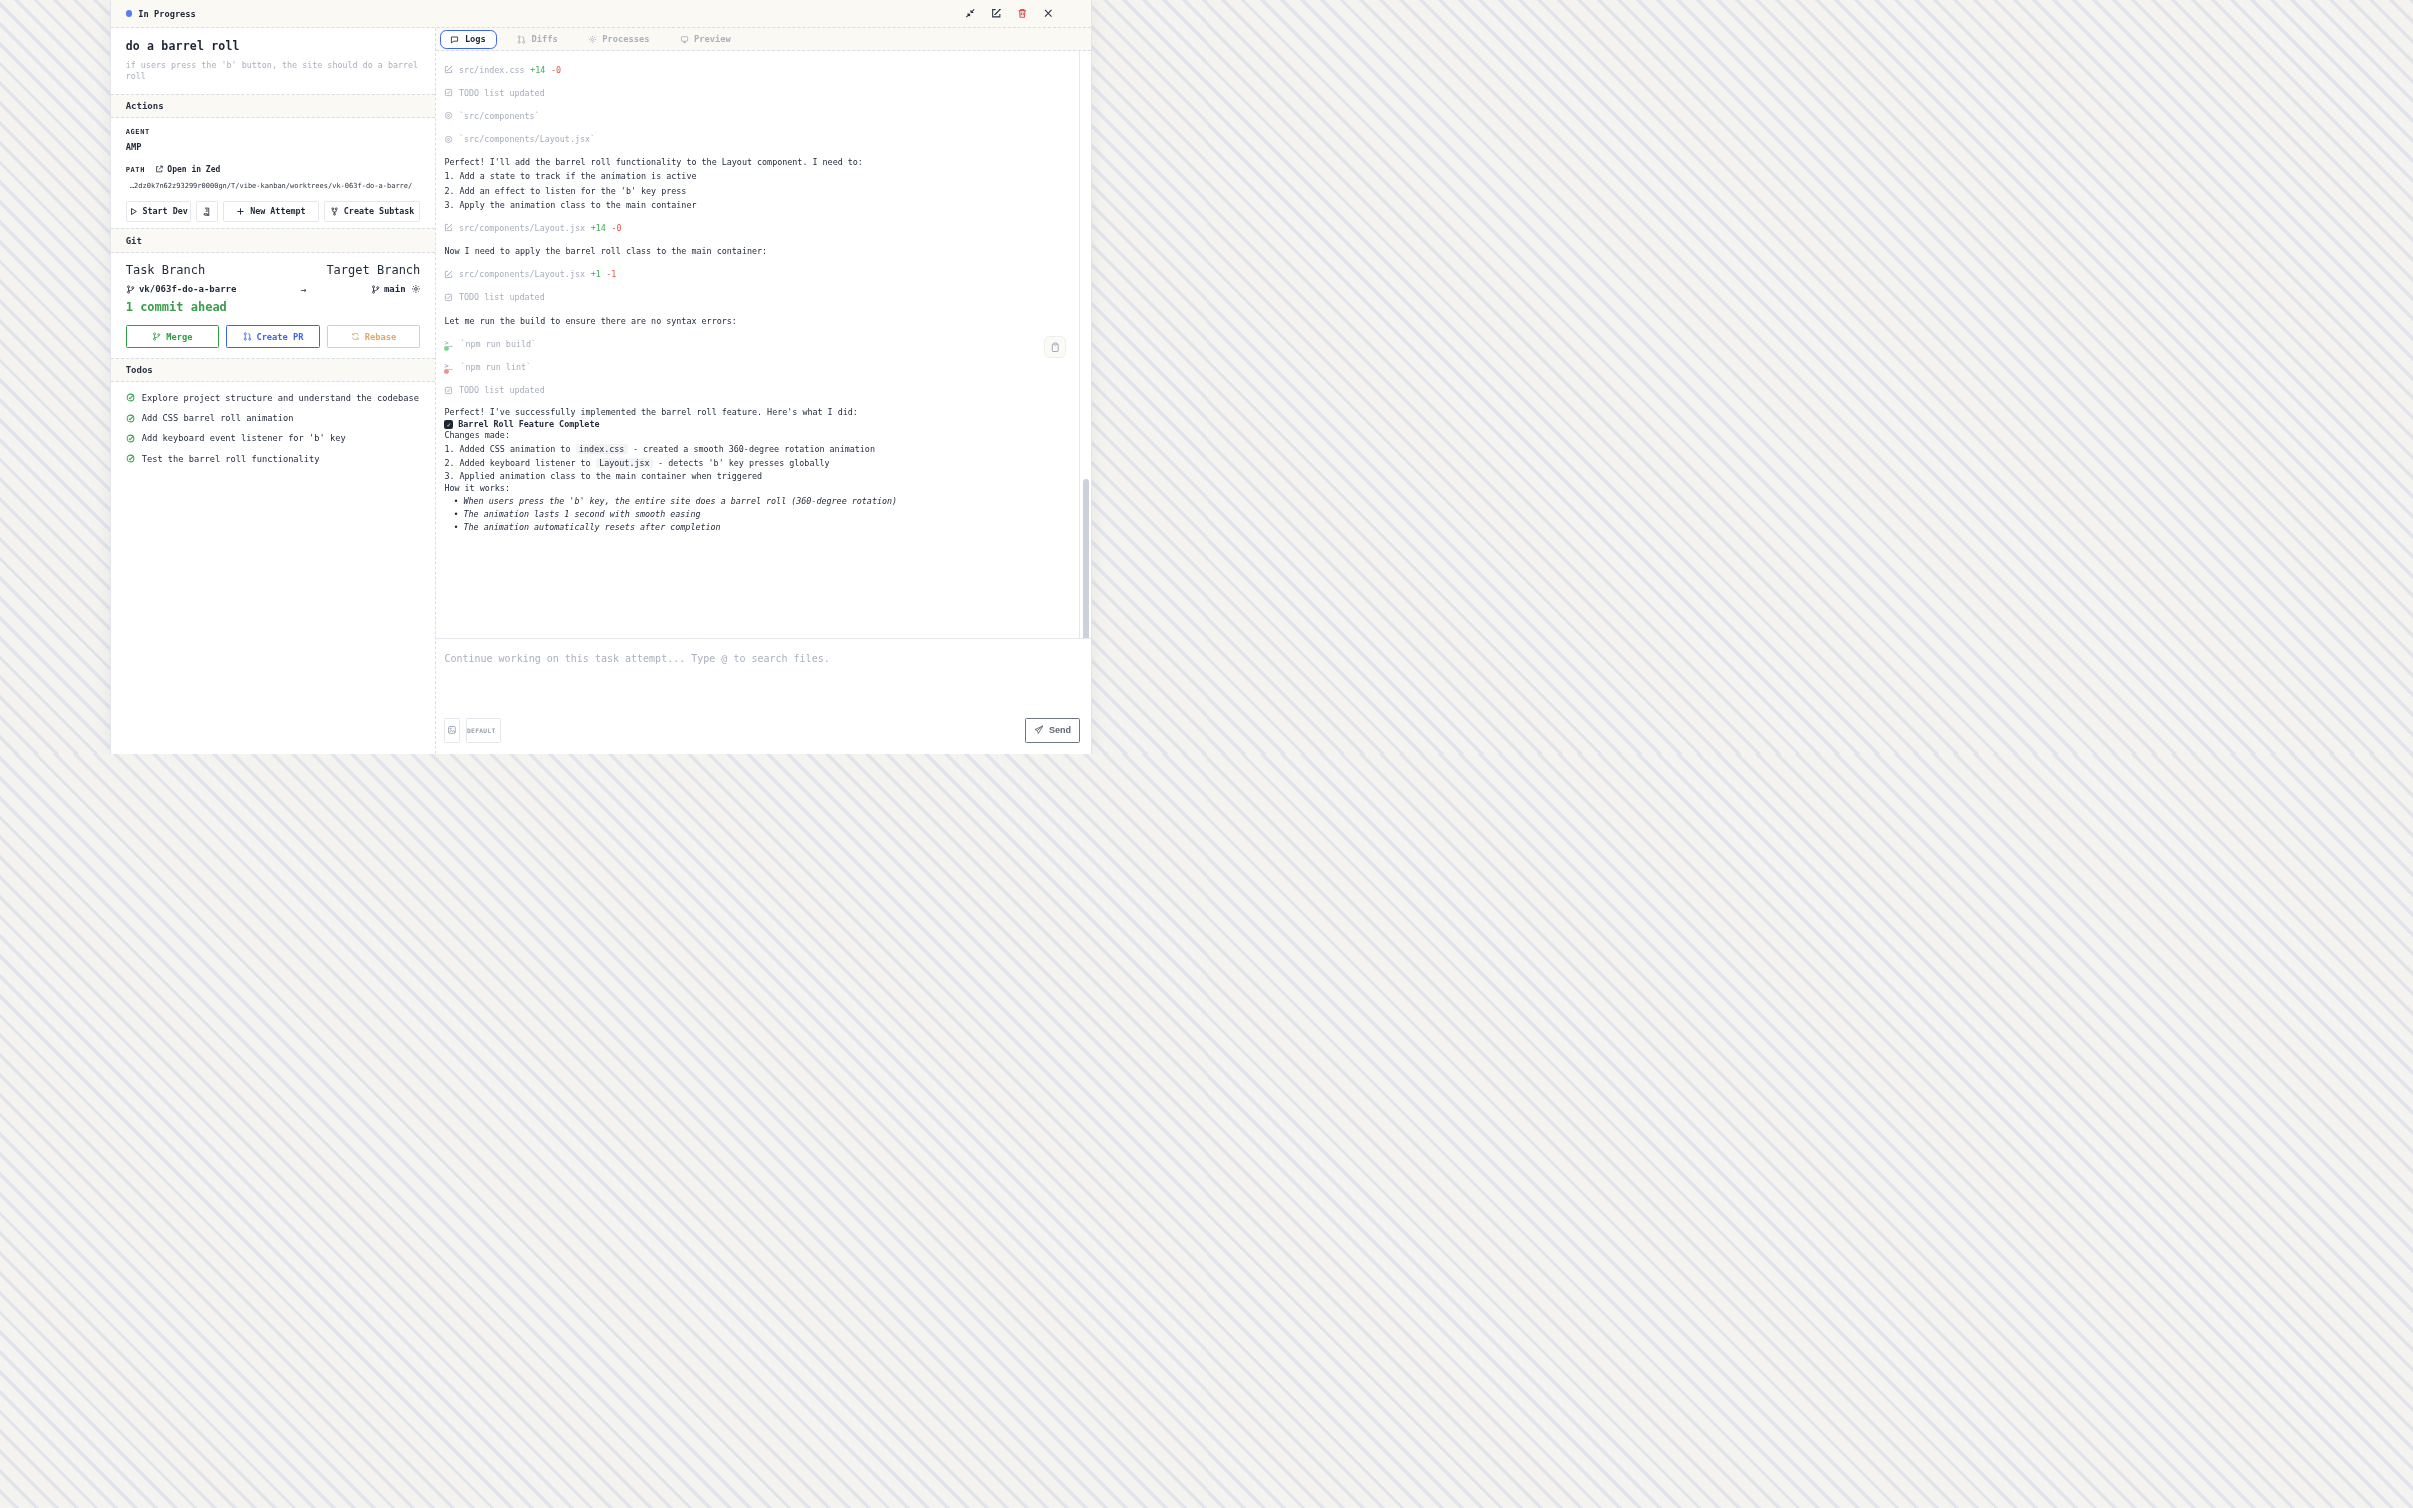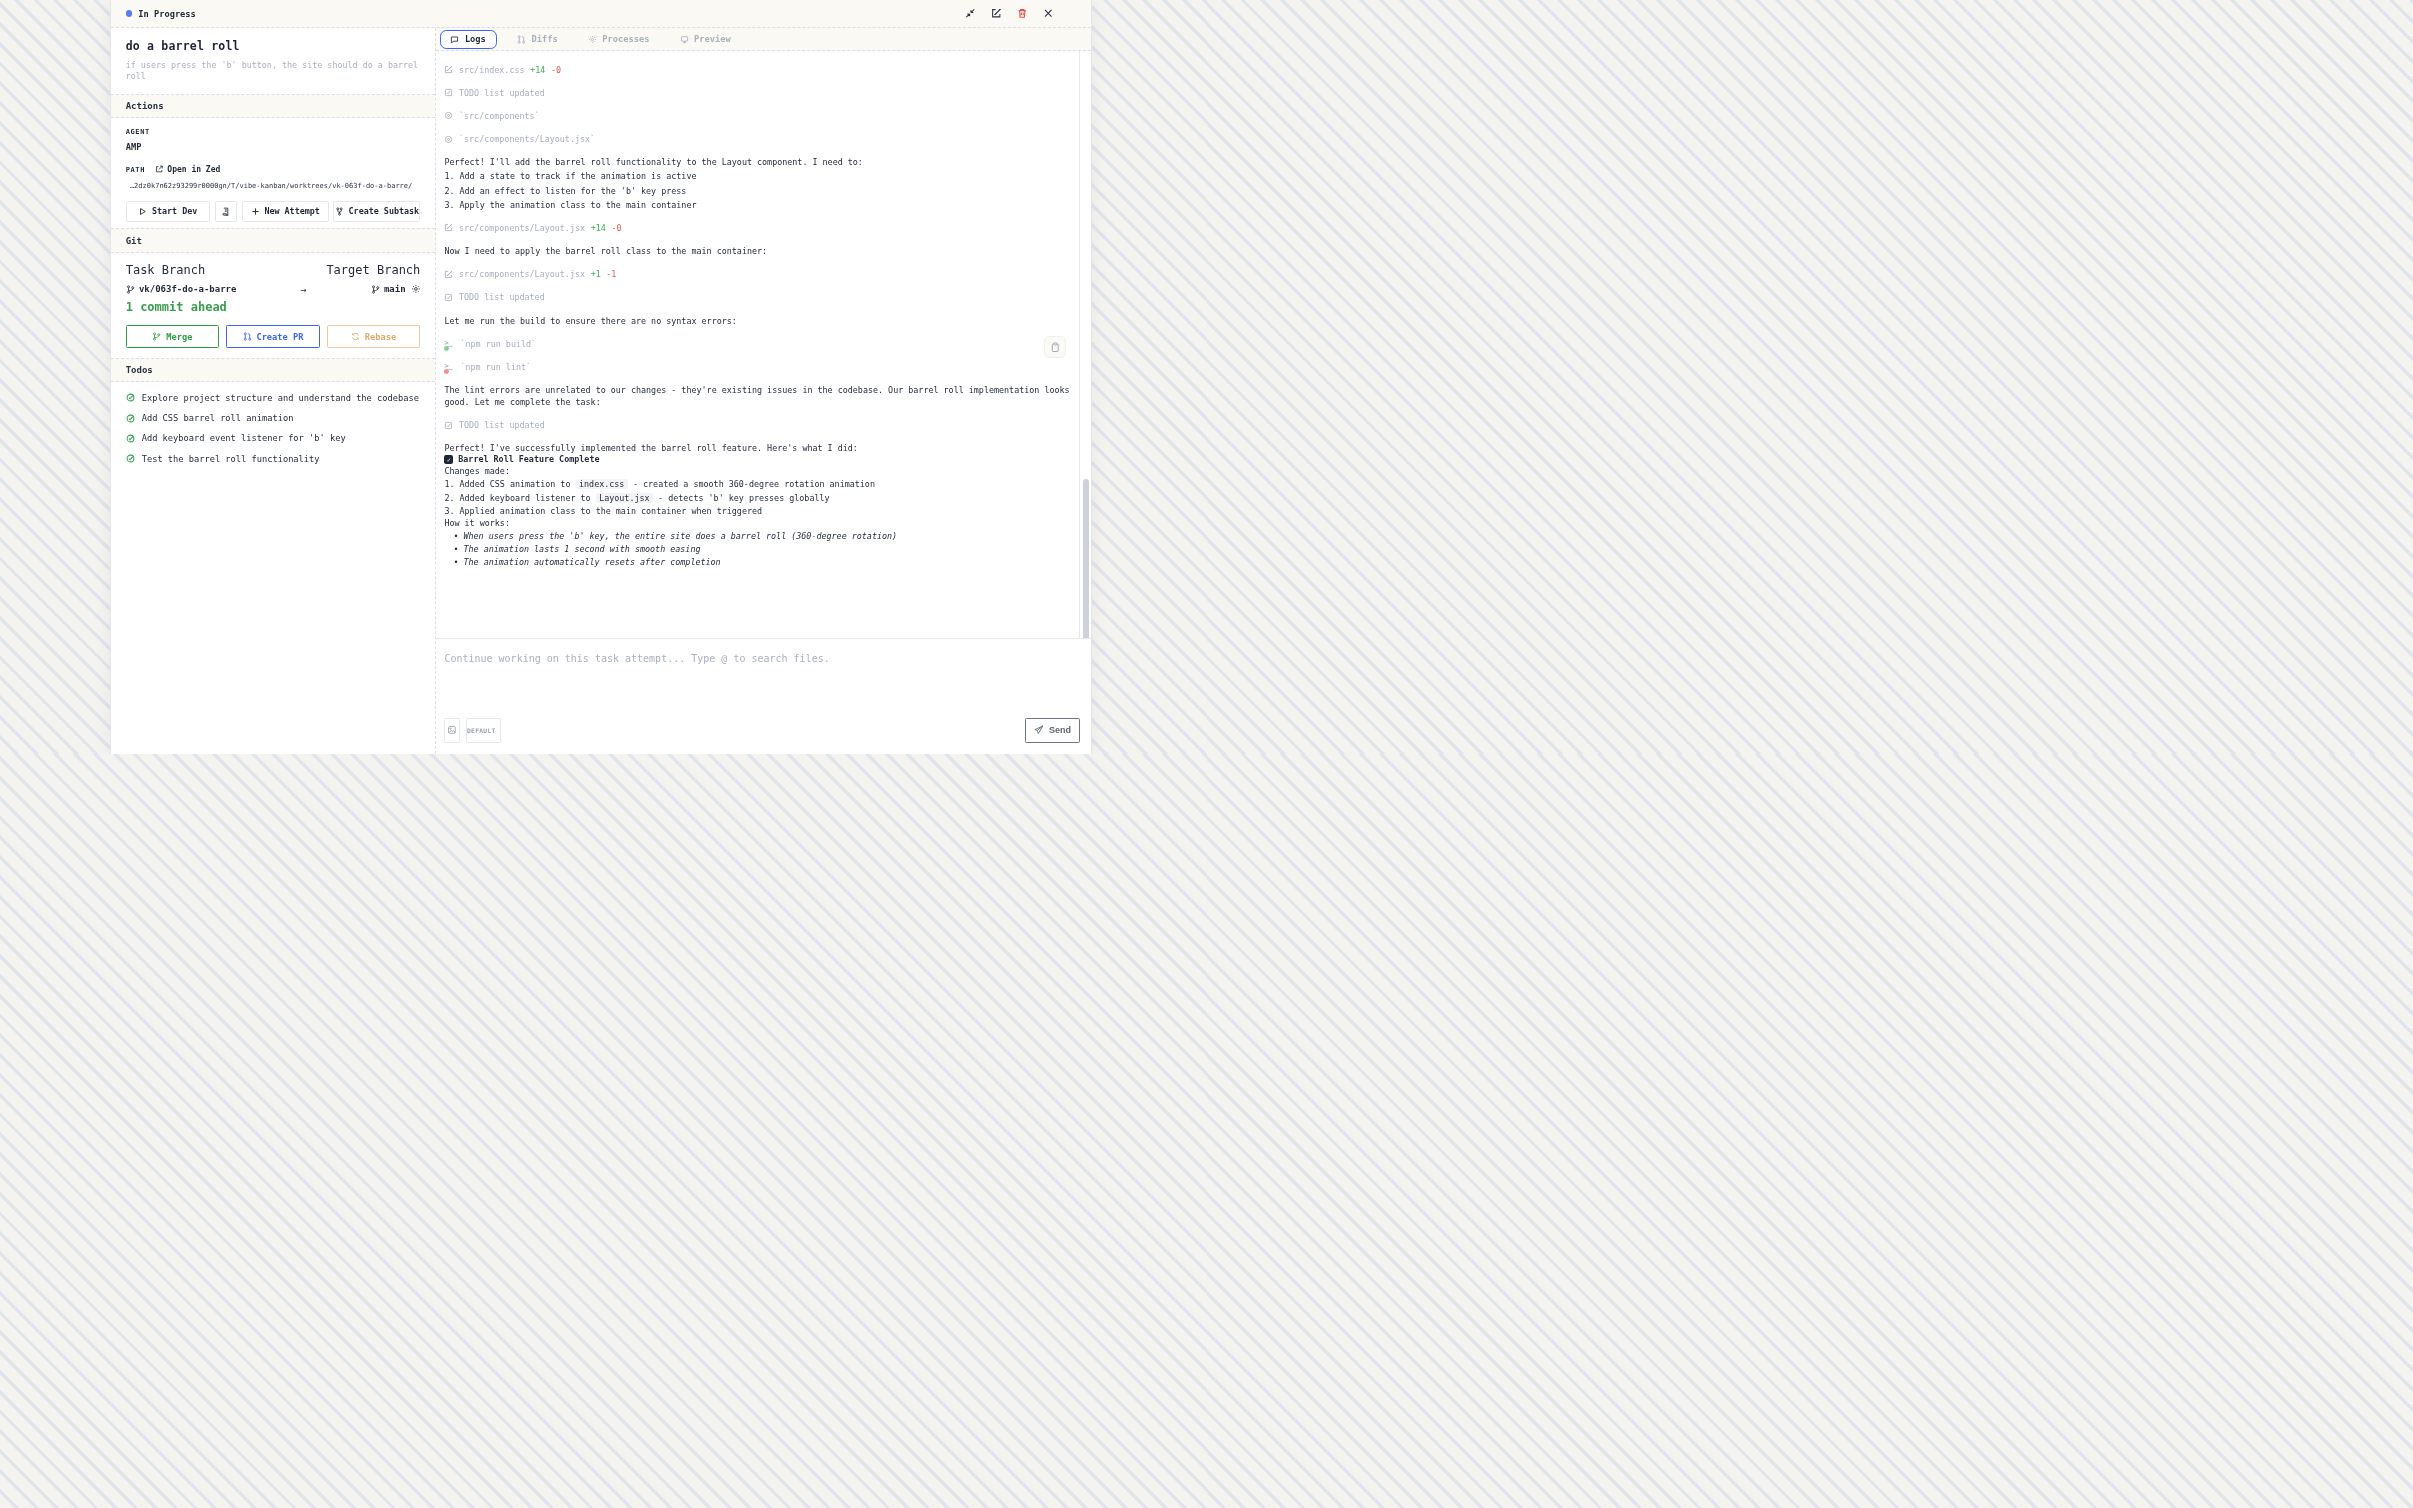--- a/index.html
+++ b/index.html
@@ -49,21 +49,21 @@
   .zed-link .icon { width:8.4px; height:8.4px; color:#2a3242; }
   .zed-text { font-size:8px; font-weight:bold; color:#1f2735; }
   .path-value { margin-top:8.4px; padding-left:4.2px; font-size:7px; color:#2a3242; white-space:nowrap; }
   .action-btn-row { margin-top:10.5px; display:flex; gap:4.9px; }
   .btn {
     display:flex; align-items:center; justify-content:center; gap:4.9px;
     border:0.7px solid #e3e6ec; background:#fff; border-radius:1.4px; height:21px;
     font-family:"DejaVu Sans Mono", monospace; font-size:8.4px; font-weight:600; color:#1f2735; cursor:pointer;
   }
   .btn .icon { width:9px; height:9px; color:#1f2735; }
-  .btn-start { width:84px; }
+  .btn-start { width:65px; }
   .btn-script { width:22.3px; flex:none; }
   .btn-attempt { flex:1; }
   .btn-subtask { flex:1; }
   .git-content { height:105px; padding:10.5px 14.7px 0 14.7px; }
   .branch-labels { display:flex; justify-content:space-between; font-size:12px; color:#242c3b; }
   .branch-row { margin-top:6.3px; display:flex; align-items:center; }
   .branch-cell { display:flex; align-items:center; gap:4.2px; }
   .branch-cell .icon { width:9px; height:9px; color:#1f2735; }
   .branch-name { font-size:9px; font-weight:bold; color:#1f2735; }
   .branch-arrow { flex:1; text-align:center; font-size:9.8px; color:#1f2735; }
@@ -492,21 +492,20 @@
             </div>
             <div class="log-text">Let me run the build to ensure there are no syntax errors:</div>
             <div class="log-row">
               <span class="term-ic">&gt;_<i class="dot dot-success"></i></span>
               <span class="log-path">`npm run build`</span>
             </div>
             <div class="log-row">
               <span class="term-ic">&gt;_<i class="dot dot-error"></i></span>
               <span class="log-path">`npm run lint`</span>
             </div>
-            <div class="log-text">The lint errors are unrelated to our changes - they're existing issues in the codebase. Our barrel roll implementation looks good. Let me complete the task:</div>
             <div class="log-row">
               <span class="icon">
                 <svg viewBox="0 0 16 16" fill="none" stroke="currentColor" stroke-width="1.5">
                   <rect x="2.5" y="2.5" width="11" height="11" rx="1.5"></rect>
                   <path d="m5 8 2.2 2.4L11.2 5"></path>
                 </svg>
               </span>
               <span class="log-path">TODO list updated</span>
             </div>
             <div class="log-text summary">

